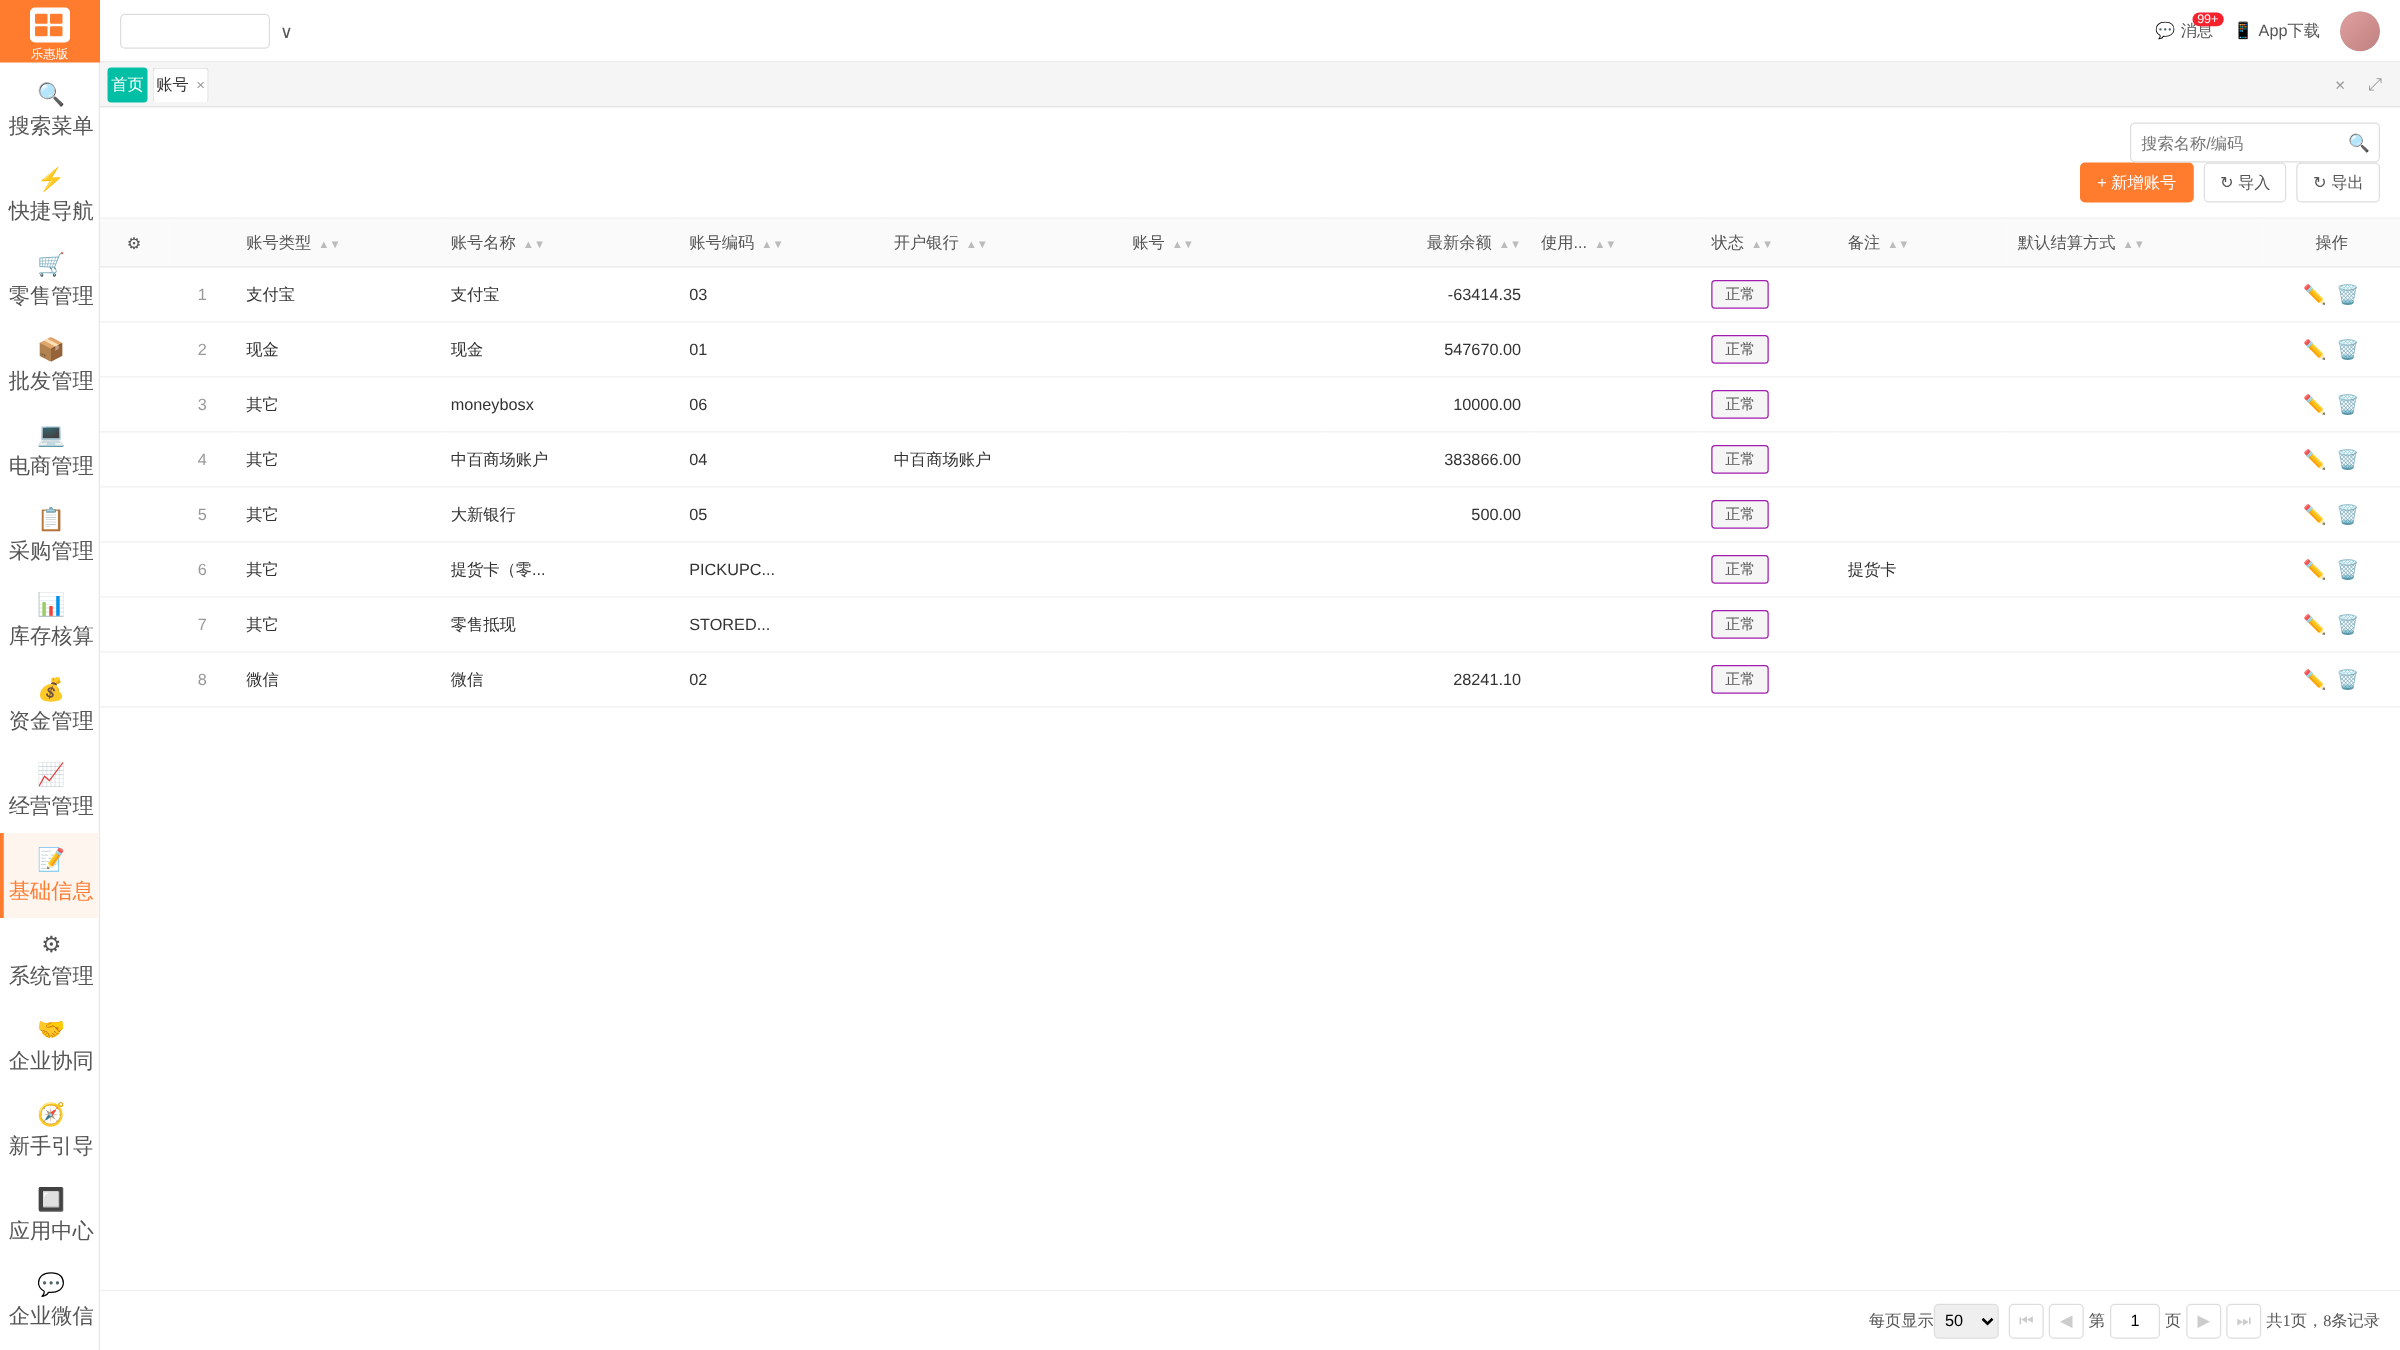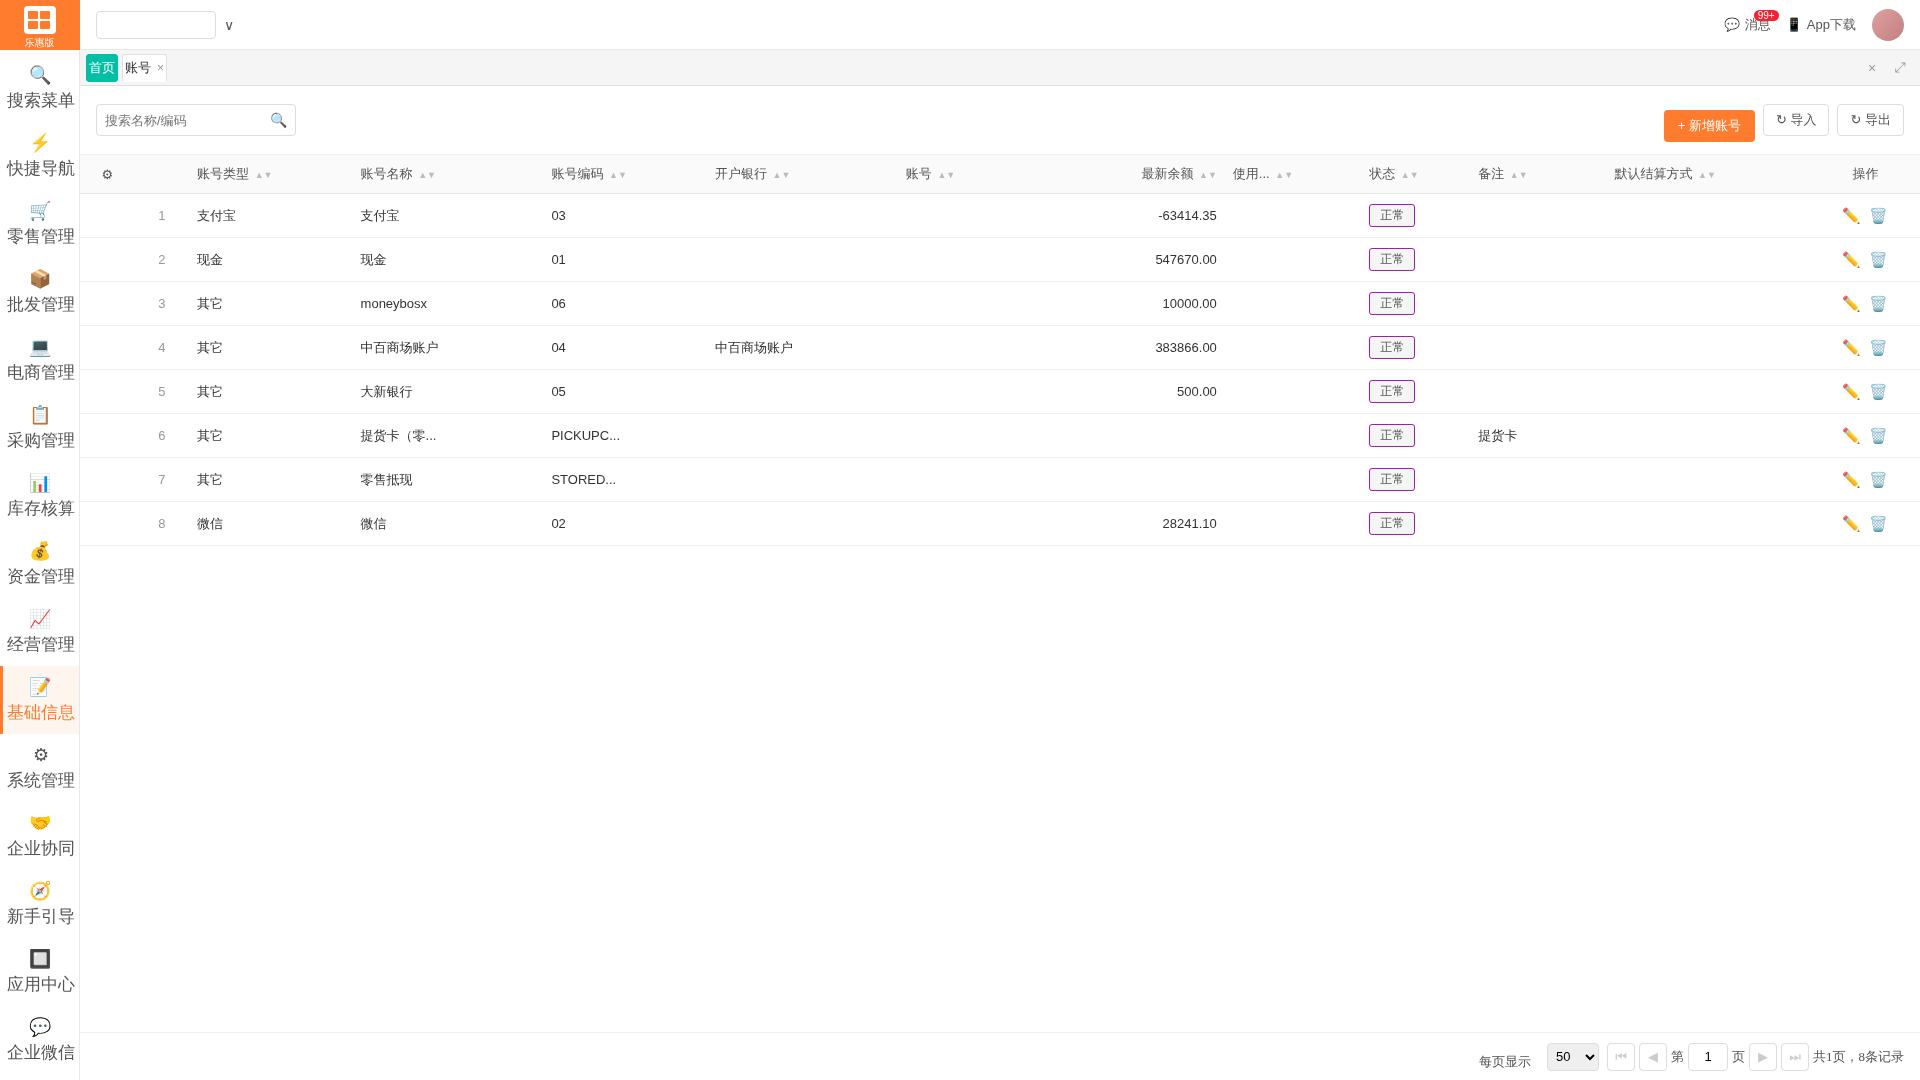--- a/index.html
+++ b/index.html
@@ -207,24 +207,25 @@
       background: #fff;
       overflow: hidden;
       display: flex;
       flex-direction: column;
     }
 
     
     .toolbar {
       padding: 12px 16px;
       display: flex;
-      align-items: center;
+      align-items: flex-end;
       justify-content: space-between;
       border-bottom: 1px solid #f0f0f0;
       flex-shrink: 0;
+      flex-direction: column;
     }
     .toolbar-left {
       display: flex;
       align-items: center;
       gap: 8px;
     }
     .search-input-wrap {
       position: relative;
       display: flex;
       align-items: center;
@@ -254,21 +255,20 @@
       padding: 0 14px;
       background: #ff7b2e;
       color: #fff;
       border: none;
       border-radius: 4px;
       cursor: pointer;
       font-size: 13px;
       display: flex;
       align-items: center;
       gap: 4px;
-      margin-top: 12px;
     }
     .btn-default {
       height: 32px;
       padding: 0 12px;
       background: #fff;
       color: #555;
       border: 1px solid #ddd;
       border-radius: 4px;
       cursor: pointer;
       font-size: 13px;
@@ -359,22 +359,22 @@
       align-items: center;
       justify-content: flex-end;
       padding: 0 16px;
       gap: 8px;
       flex-shrink: 0;
       font-size: 13px;
       color: #555;
     }
     .pagination-size {
       display: flex;
-      align-items: flex-end;
-      gap: 16px;
+      align-items: center;
+      gap: 0;
     }
     .page-size-select {
       height: 28px;
       border: 1px solid #ddd;
       border-radius: 4px;
       padding: 0 4px;
       font-size: 13px;
       outline: none;
     }
     .pagination-nav {

